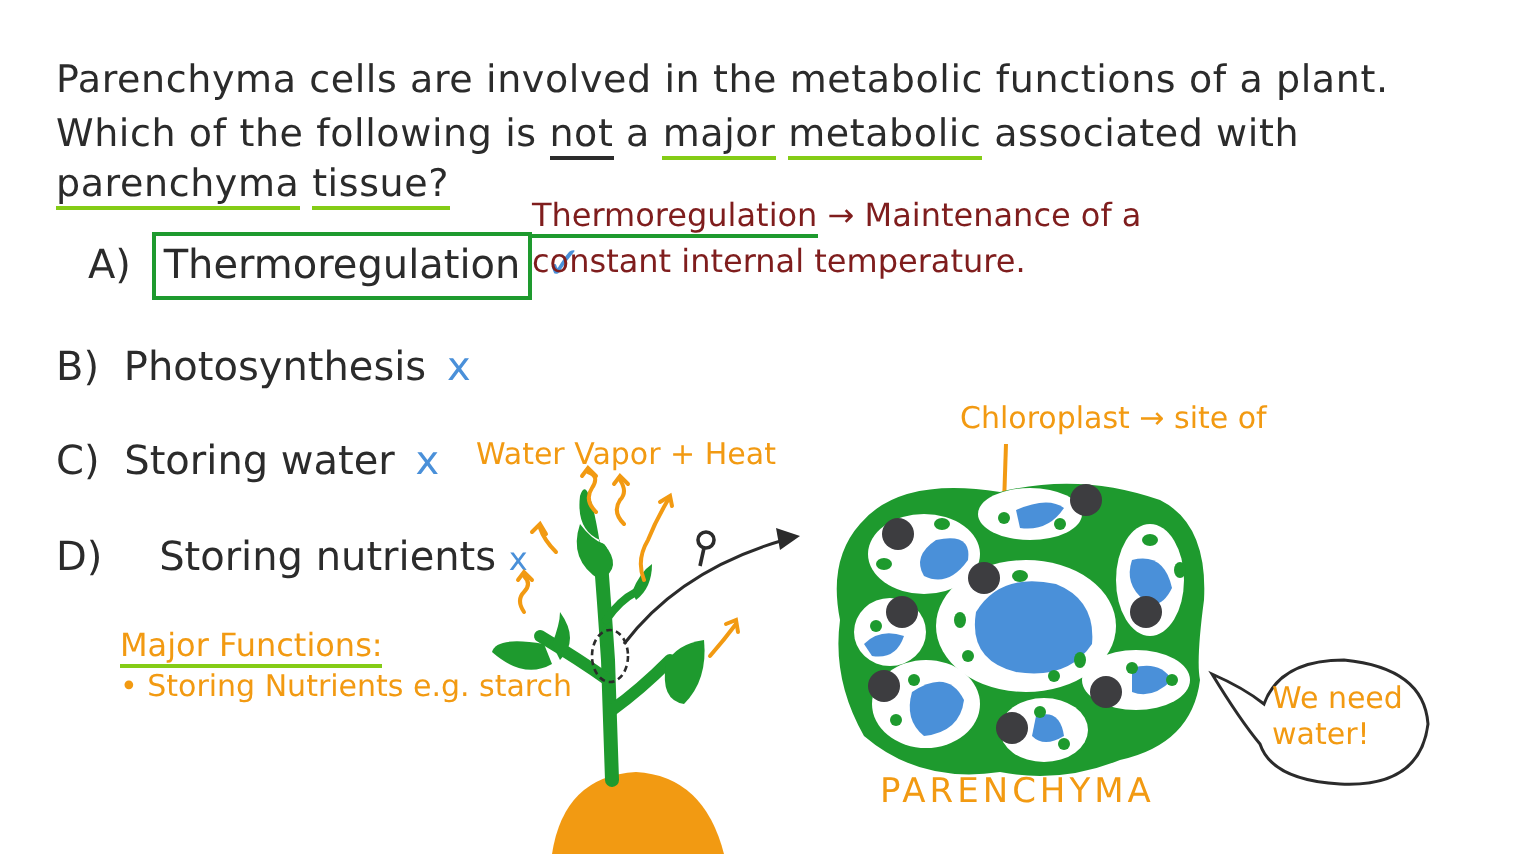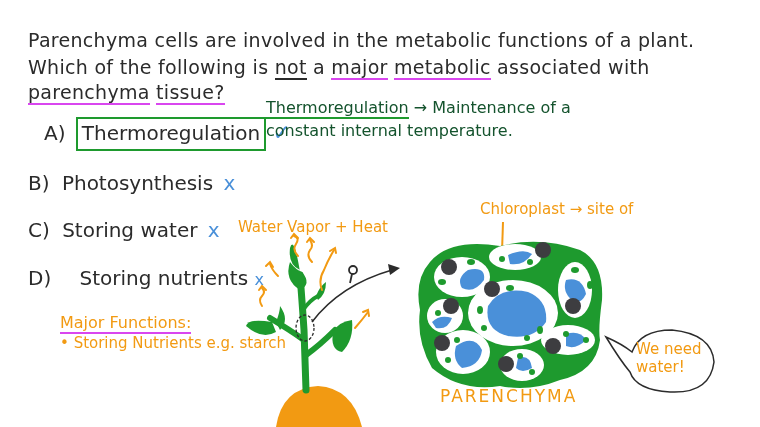--- a/index.html
+++ b/index.html
@@ -2,25 +2,25 @@
 <html><head>
 <meta charset="utf-8">
 <style>
   html, body { margin:0; padding:0; }
   body {
     width:760px; height:427px; background:#ffffff; position:relative; overflow:hidden;
     font-family: "DejaVu Sans", sans-serif;
   }
   .abs { position:absolute; white-space:nowrap; }
   .ink { color:#2b2b2b; }
-  .green { color:#14532d; }
+  .green { color:#7f1d1d; }
   .orange { color:#f29a12; }
   .blue { color:#4a90d9; }
   .q { font-size:19px; letter-spacing:0.3px; line-height:24px; }
-  .ul-orange { border-bottom:2px solid #d946ef; padding-bottom:0px; }
+  .ul-orange { border-bottom:2px solid #84cc16; padding-bottom:0px; }
   .ul-ink { border-bottom:2px solid #2b2b2b; }
   .ul-green { border-bottom:2px solid #1e9a2e; }
   .opt { font-size:20px; }
   .boxed { border:2.5px solid #1e9a2e; padding:2px 4px 4px 4px; }
   .note { font-size:16px; line-height:21px; }
   .orange-note { font-size:15px; line-height:18px; }
   svg { position:absolute; overflow:visible; }
   .bubble-text { font-size:15px; line-height:18px; text-align:left; }
 </style>
 </head>

